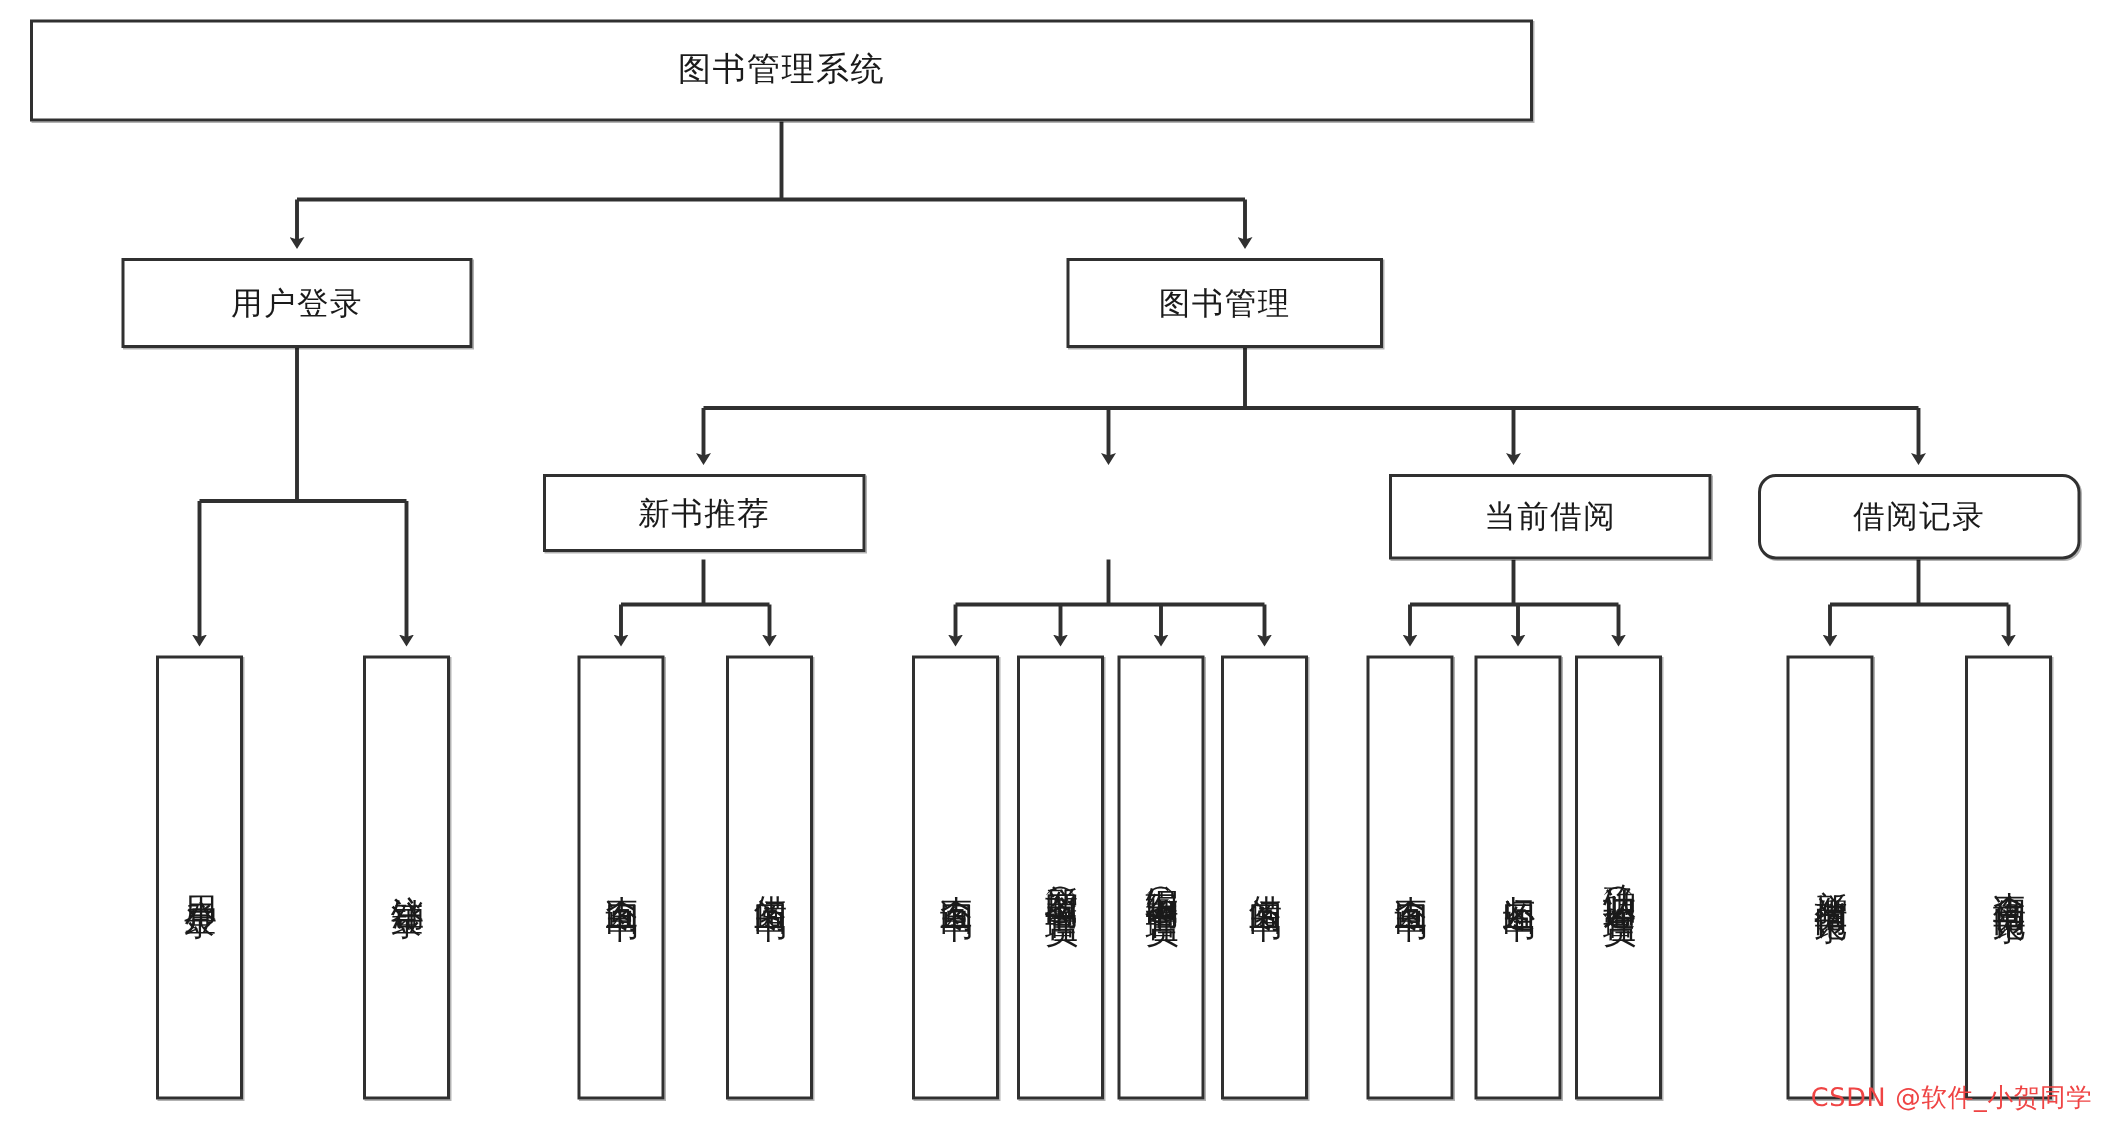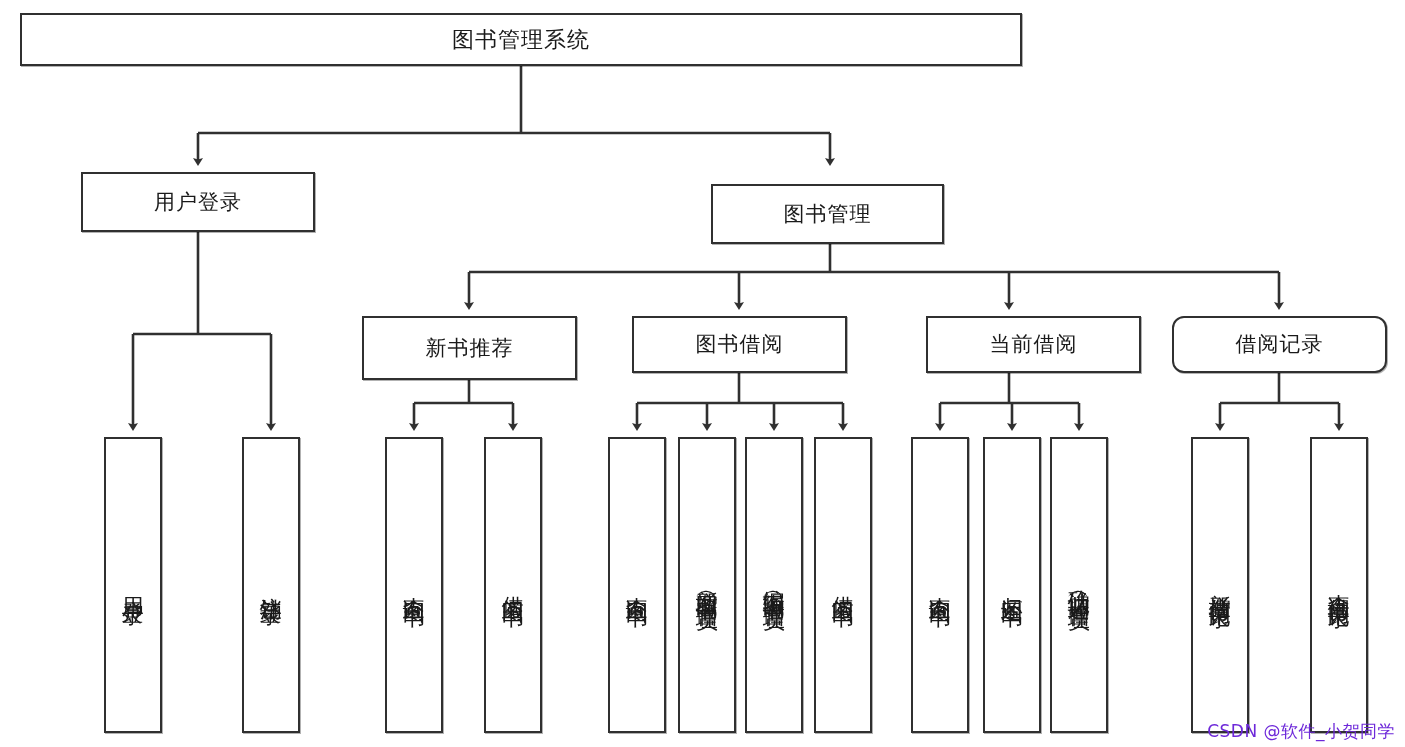--- a/index.html
+++ b/index.html
@@ -55,21 +55,21 @@
     line-height: 1.06;
     letter-spacing: 3px;
     white-space: nowrap;
     text-align: center;
   }
   .watermark {
     position: absolute;
     right: 10px;
     bottom: 4px;
     font-size: 17px;
-    color: #6d28d9;
+    color: #ef4444;
     letter-spacing: 0.5px;
     white-space: nowrap;
     font-family: "DejaVu Sans", "Liberation Sans", sans-serif;
   }
 </style>
 </head>
 <body>
 
 <div id="canvas">
 
@@ -116,36 +116,33 @@
       <path d="M1012,403 L1012,427" marker-end="url(#arw)"></path>
       <path d="M1079,403 L1079,427" marker-end="url(#arw)"></path>
 
       <path d="M1279,373 L1279,403"></path>
       <path d="M1220,403 L1339,403"></path>
       <path d="M1220,403 L1220,427" marker-end="url(#arw)"></path>
       <path d="M1339,403 L1339,427" marker-end="url(#arw)"></path>
     </g>
   </svg>
 
-  <div class="node horiz root" style="left:20px; top:13px; width:1002px; height:53px;">
+  <div class="node horiz root" style="left:20px; top:13px; width:1002px; height:68px;">
     <span>图书管理系统</span>
   </div>
 
   <div class="node horiz" style="left:81px; top:172px; width:234px; height:60px;">
     <span>用户登录</span>
   </div>
-  <div class="node horiz" style="left:711px; top:172px; width:233px; height:60px;margin-top:12px;">
+  <div class="node horiz" style="left:711px; top:172px; width:211px; height:60px;">
     <span>图书管理</span>
   </div>
 
-  <div class="node horiz" style="left:362px; top:316px; width:215px; height:64px;">
+  <div class="node horiz" style="left:362px; top:316px; width:215px; height:52px;">
     <span>新书推荐</span>
-  </div>
-  <div class="node horiz" style="left:632px; top:316px; width:215px; height:57px;">
-    <span>图书借阅</span>
   </div>
   <div class="node horiz" style="left:902px; top:316px; width:215px; height:57px;margin-left:24px;">
     <span>当前借阅</span>
   </div>
   <div class="node horiz" style="left:1172px; top:316px; width:215px; height:57px;border-radius:12px;">
     <span>借阅记录</span>
   </div>
 
   <div class="node vert" style="left:104px; top:437px; width:58px; height:296px;">
     <span class="vlabel">用户登录</span>

